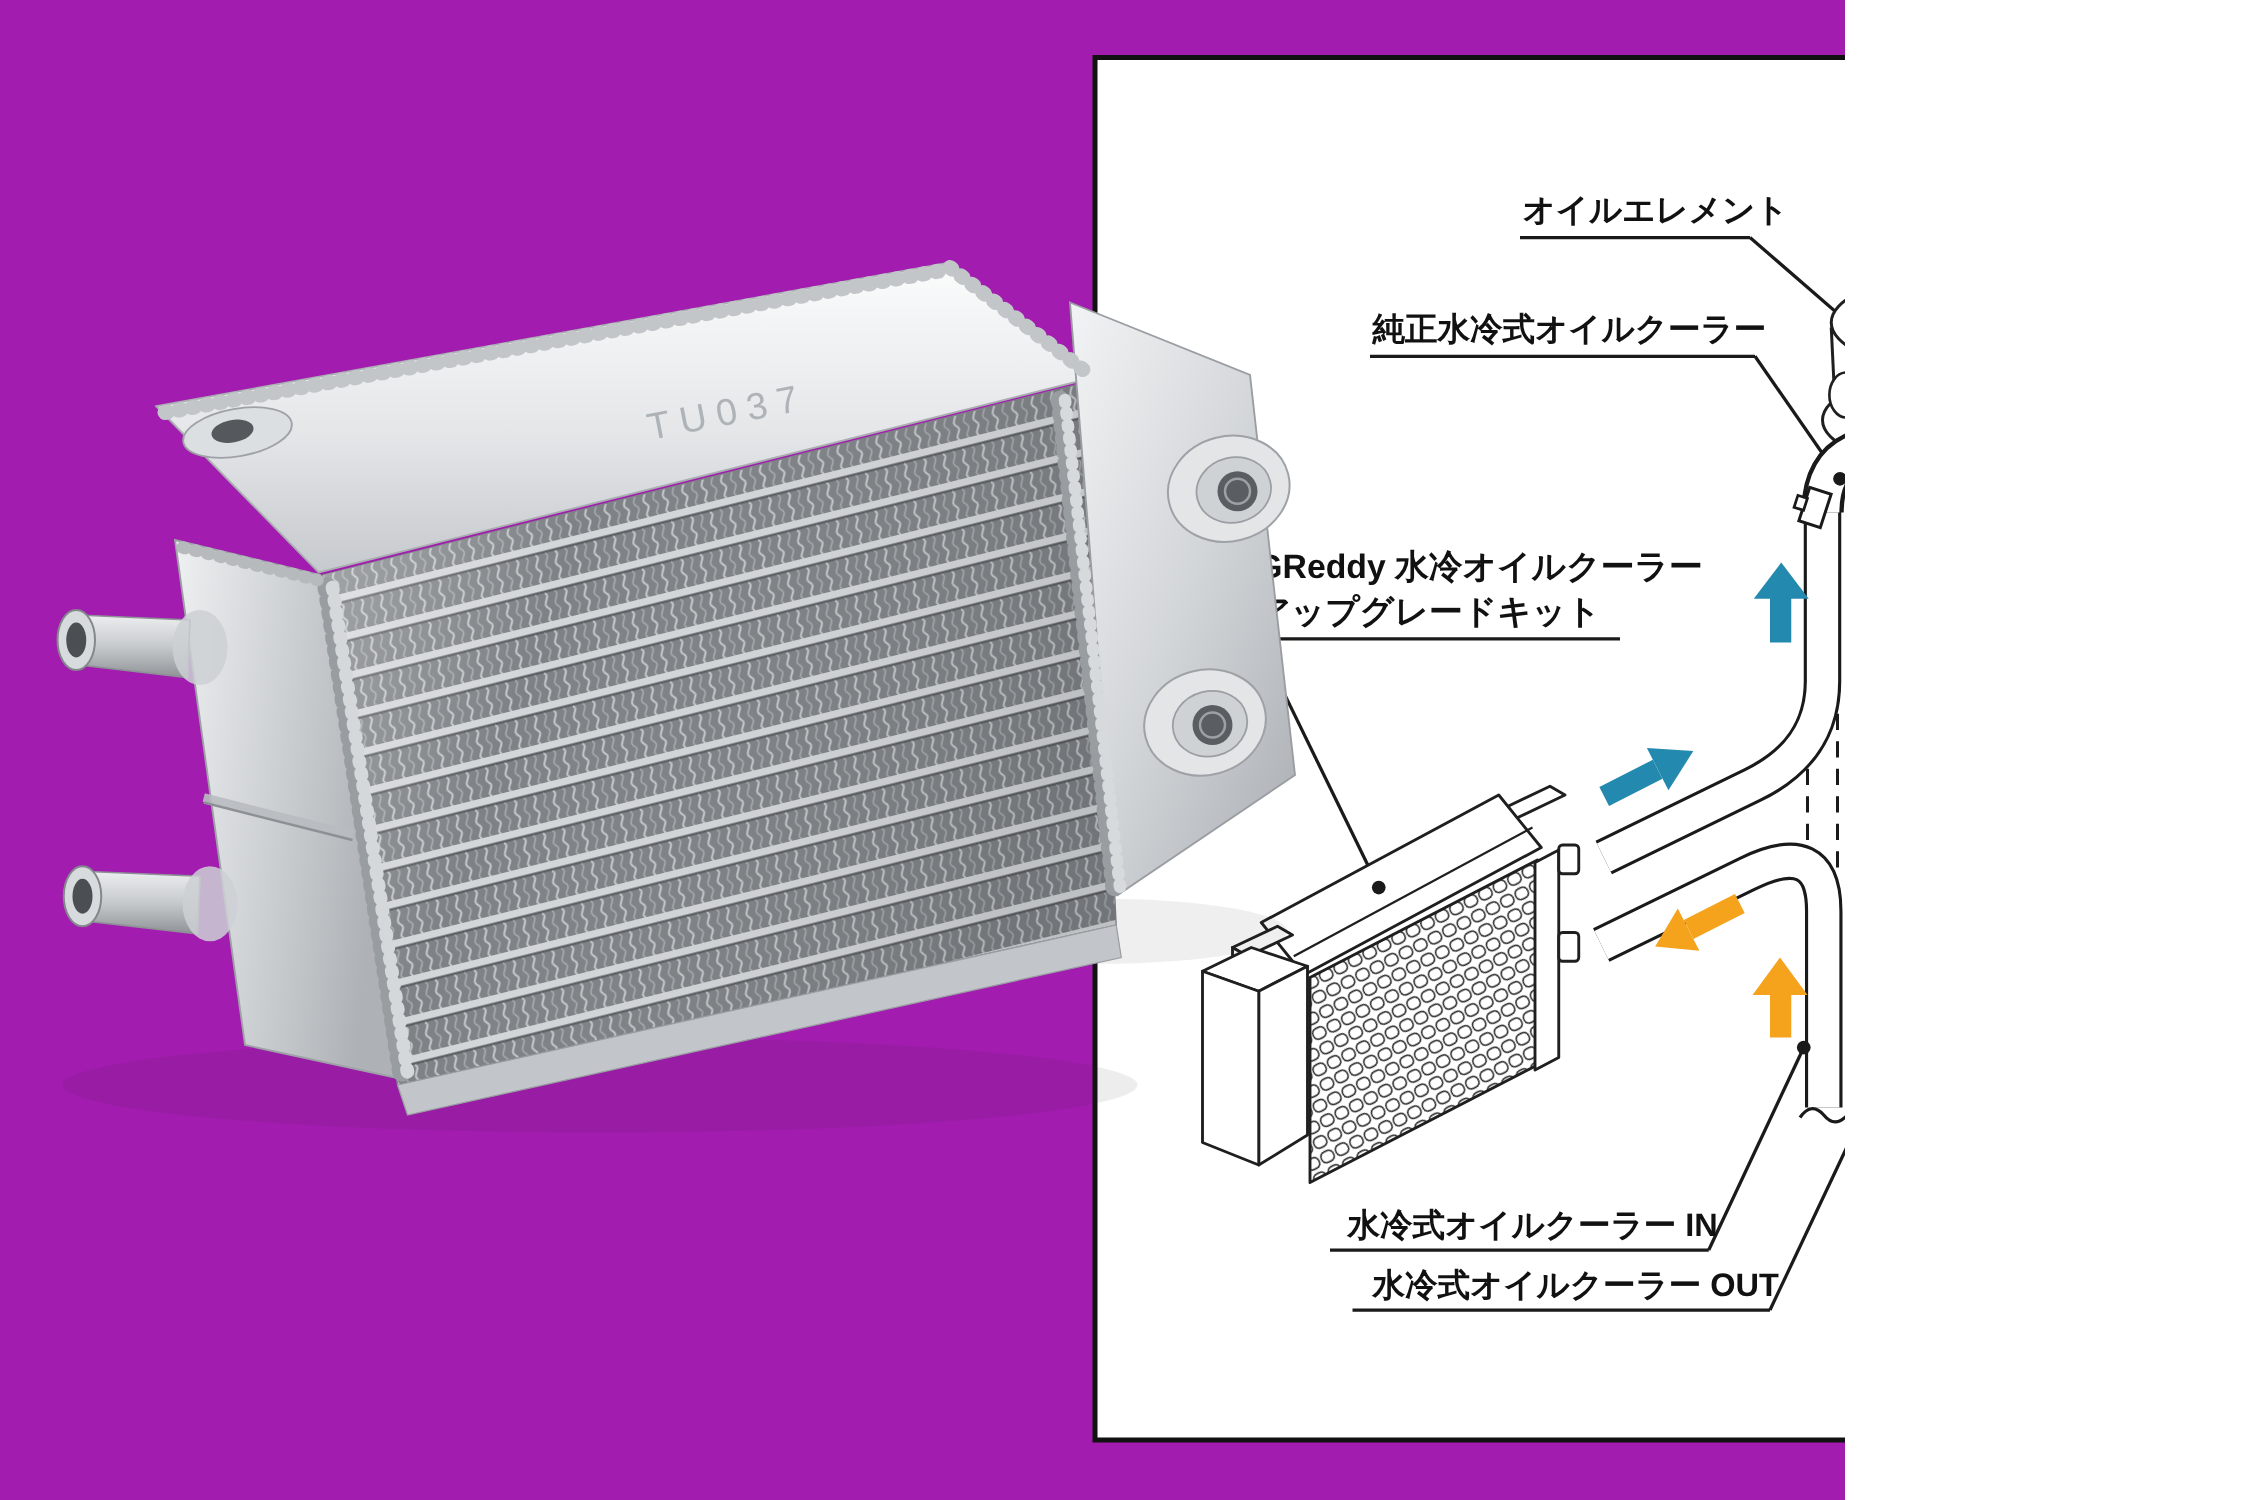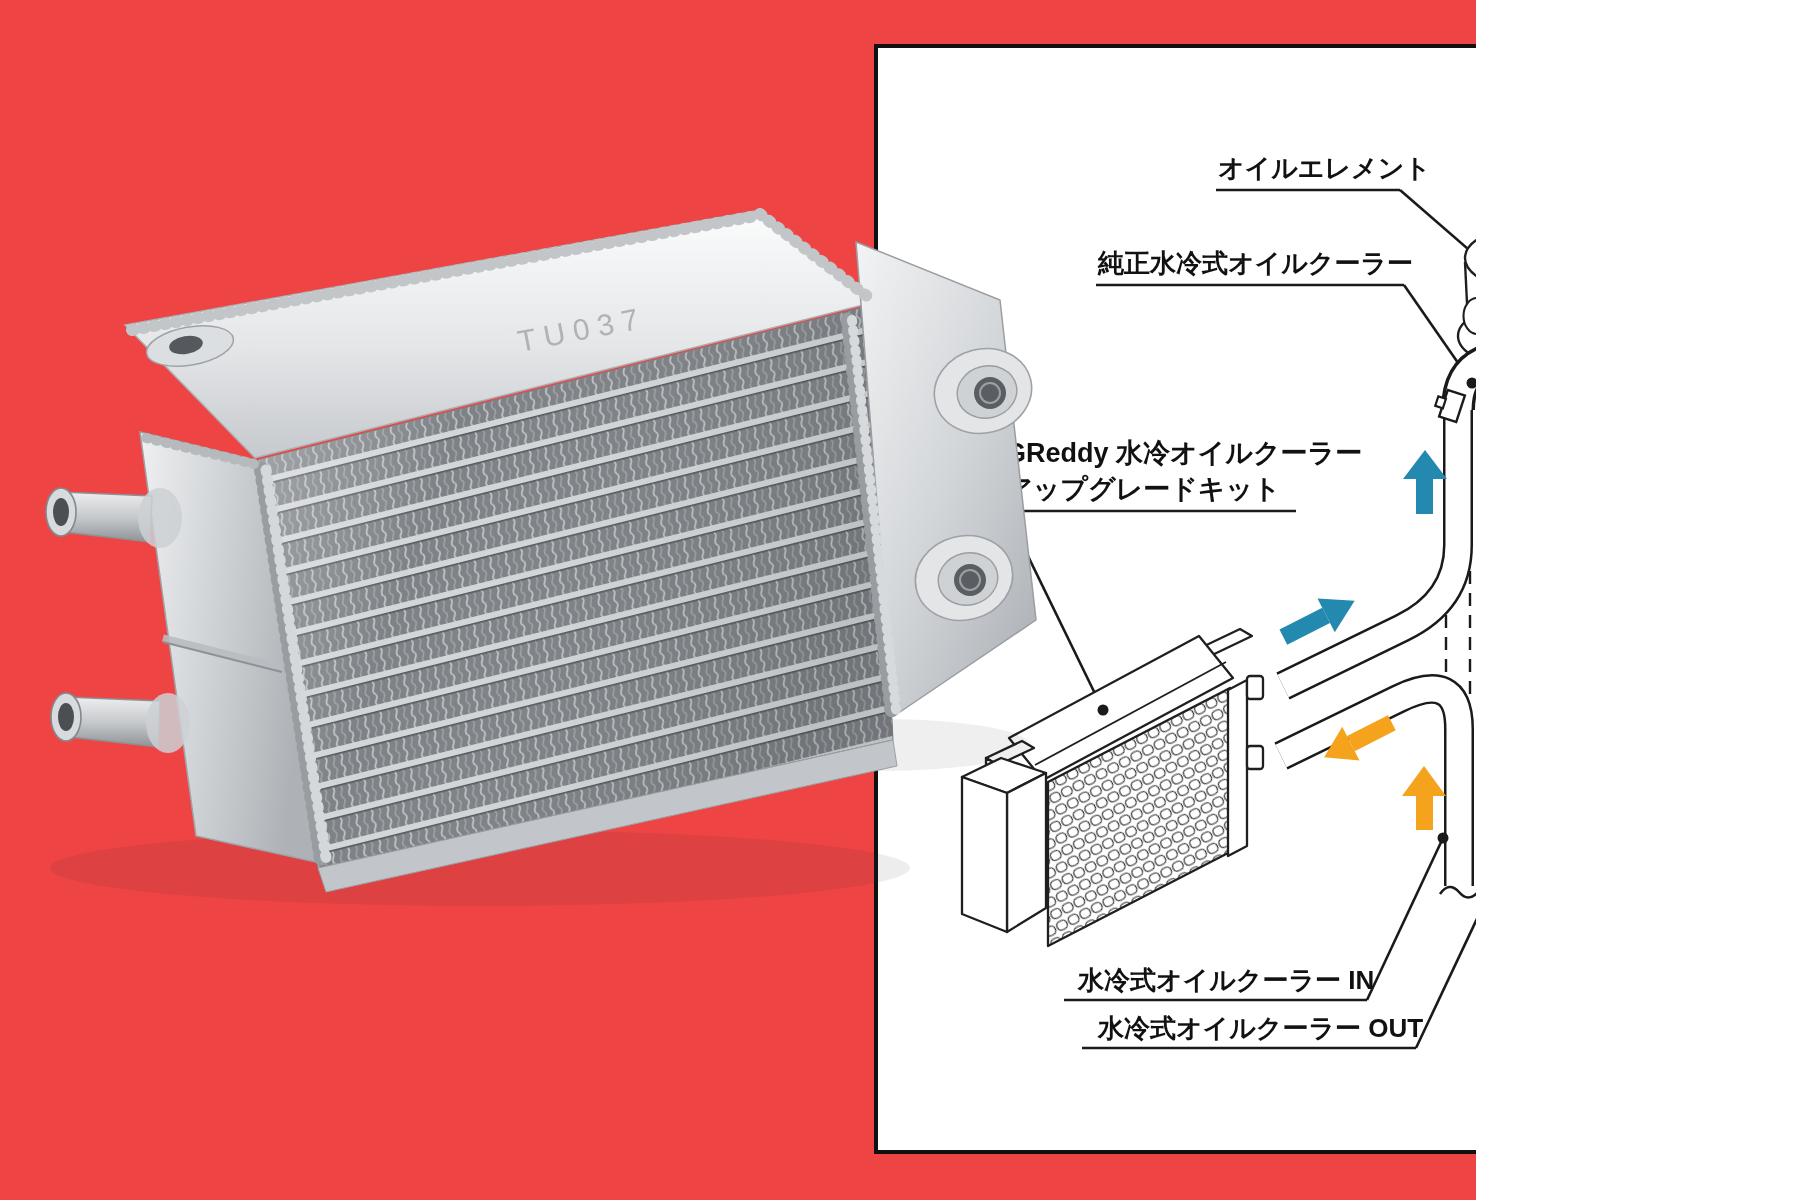--- a/index.html
+++ b/index.html
@@ -1,16 +1,16 @@
 <!DOCTYPE html>
 <html><head>
 <meta charset="utf-8">
 <style>
   html,body{margin:0;padding:0;background:#ffffff;}
-  #stage{position:relative;width:1476px;height:1200px;background:#ef4444;overflow:hidden;
+  #stage{position:relative;width:1476px;height:1200px;background:#a21caf;overflow:hidden;
          font-family:"Liberation Sans", sans-serif;text-align:right;}
   svg{position:absolute;left:0;top:0;}
   text.lbl{font-family:"Liberation Sans","DejaVu Sans",sans-serif;font-weight:bold;fill:#111;}
 </style>
 </head>
 <body>
 
 <div id="stage">
 <svg width="1800" height="1200" viewBox="0 0 1800 1200">
   <defs>

